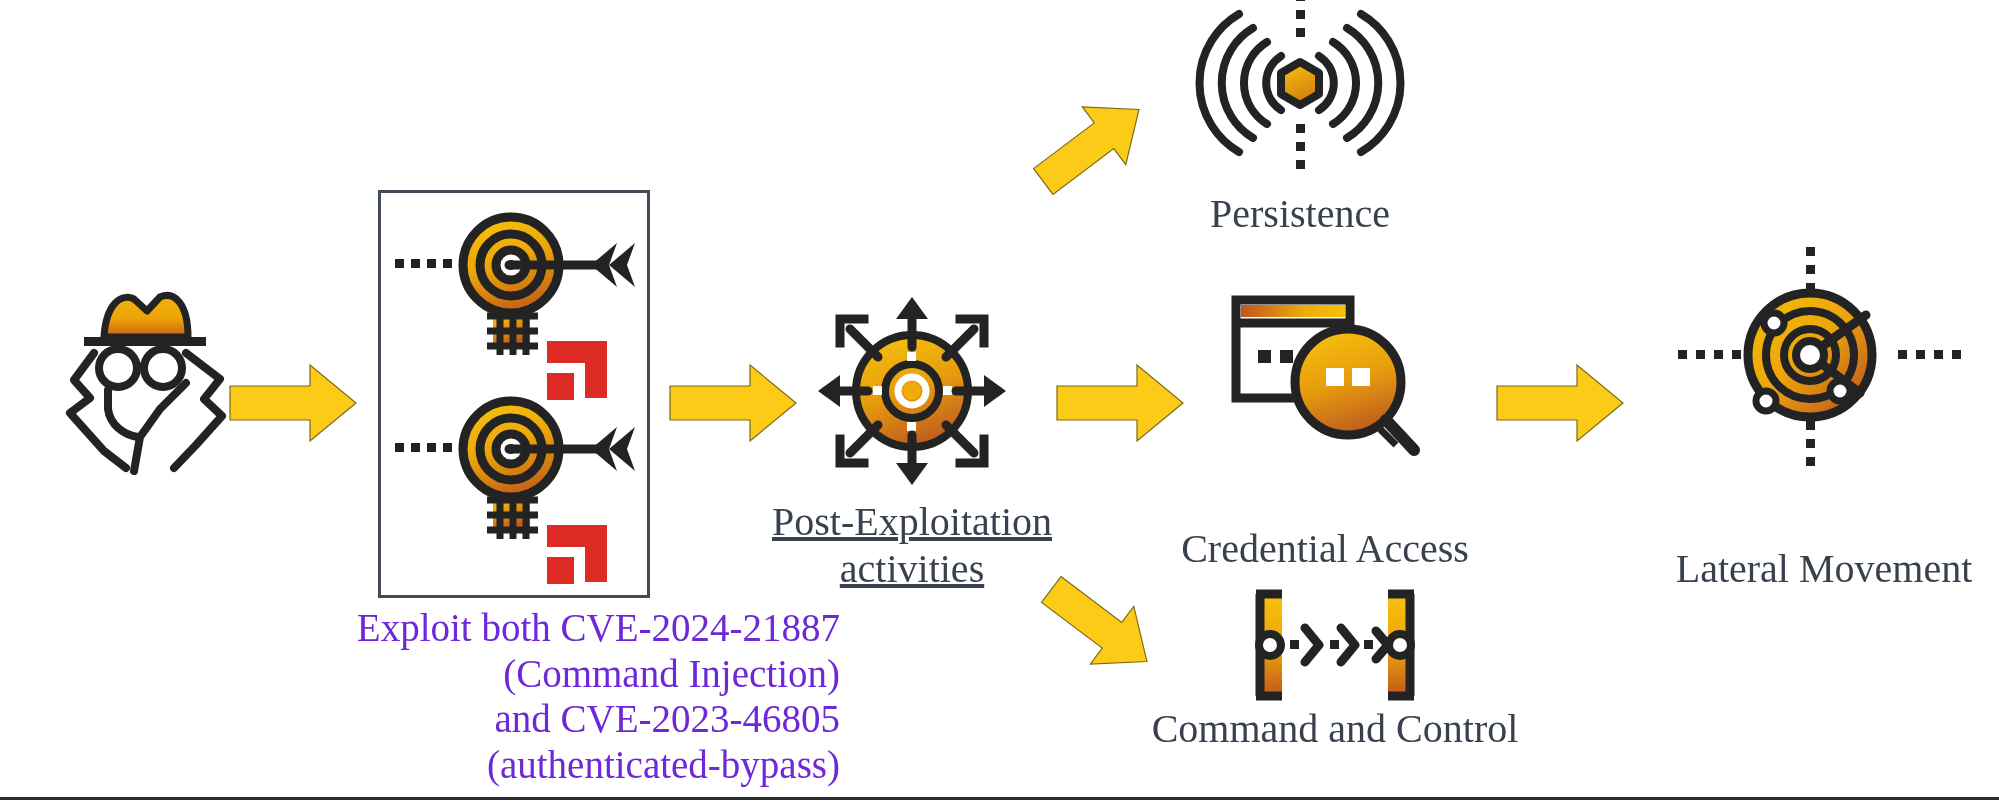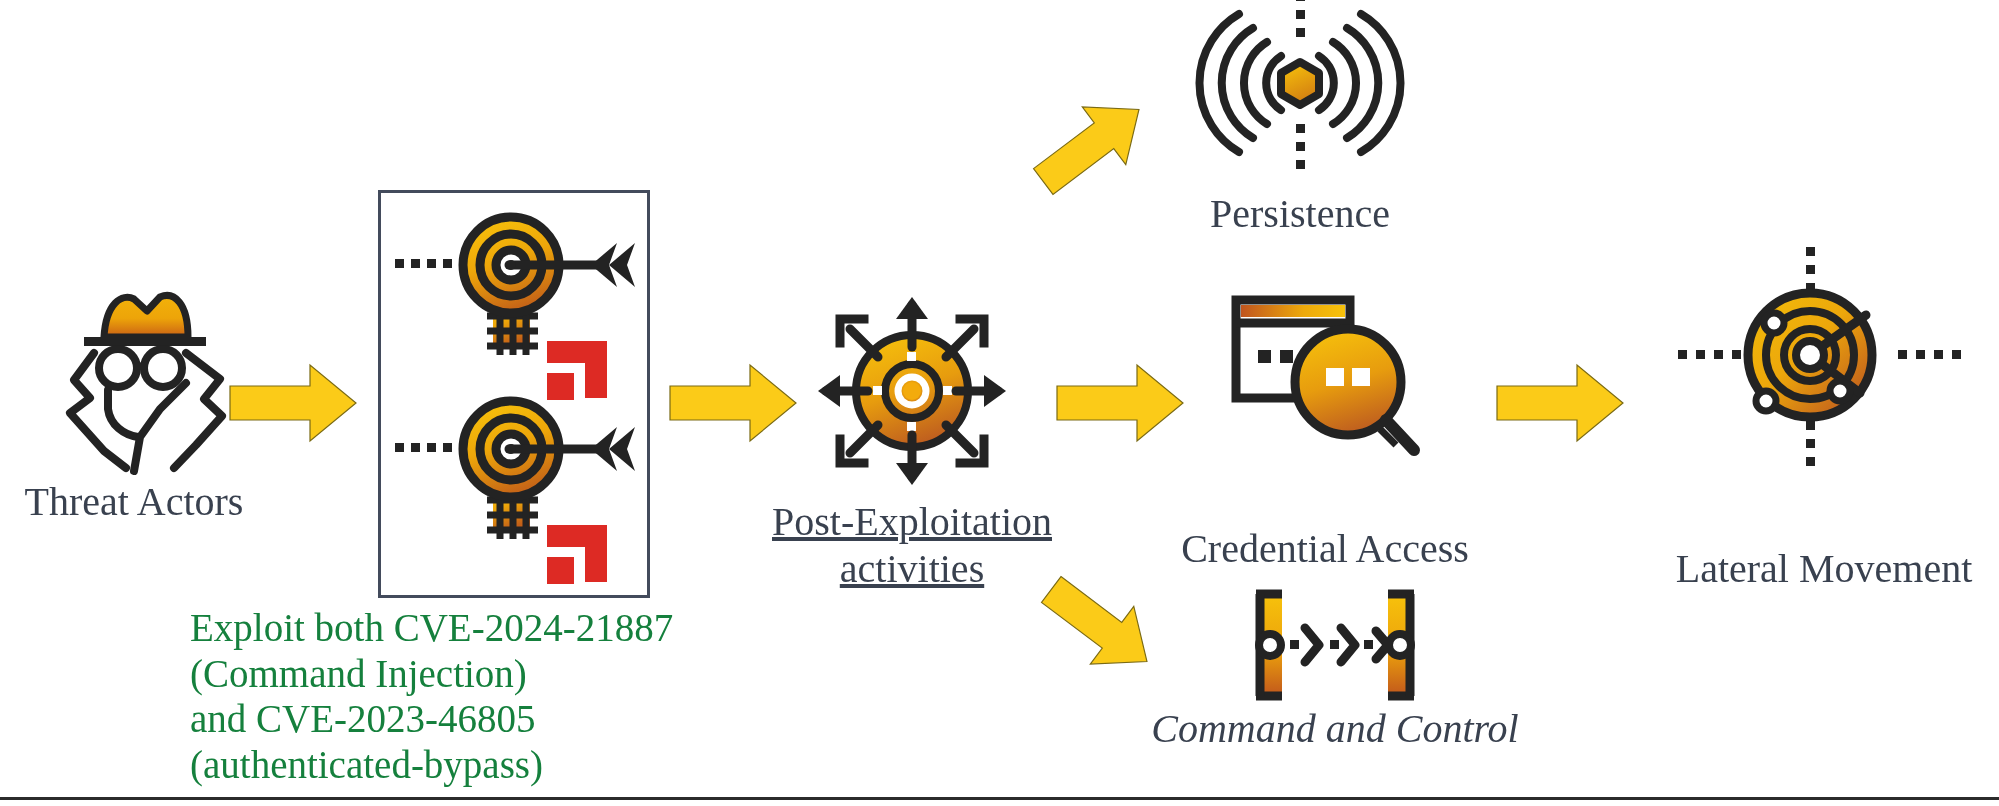--- a/index.html
+++ b/index.html
@@ -29,24 +29,24 @@
   .lbl-40 { font-size: 40px; text-align: center; }
   .arrow { position: absolute; }
   .exploit-box {
     position: absolute;
     border: 3px solid #434b5c;
     background: #ffffff;
     box-sizing: border-box;
   }
   .caption {
     position: absolute;
-    color: #15803d;
+    color: #6d28d9;
     font-size: 39px;
     line-height: 1.17;
-    text-align: left;
+    text-align: right;
     font-family: "Liberation Serif", "DejaVu Serif", serif;
     white-space: pre-line;
   }
   .bottom-rule {
     position: absolute;
     left: 0;
     width: 1999px;
     height: 3px;
     background: #2b2b2b;
   }
@@ -77,21 +77,20 @@
 
       <path d="M26 68 L6 95 L22 113 L2 128 L36 166 L58 183" fill="none" stroke="#232323" stroke-width="8" stroke-linejoin="round" stroke-linecap="round"></path>
 
       <path d="M118 68 L152 94 L136 114 L154 131 L128 160 L106 183" fill="none" stroke="#232323" stroke-width="8" stroke-linejoin="round" stroke-linecap="round"></path>
 
       <path d="M40 105 L40 124 C42 140 56 150 70 152" fill="none" stroke="#232323" stroke-width="8" stroke-linecap="round"></path>
 
       <path d="M118 98 L92 124 L72 152 L66 186" fill="none" stroke="#232323" stroke-width="8" stroke-linejoin="round" stroke-linecap="round"></path>
     </svg>
   </div>
-  <div class="label lbl-40" style="left:0px; top:478px; width:268px;">Threat Actors</div>
 
   <div class="arrow" style="left:228px; top:362px;">
     <svg width="130" height="82" viewBox="0 0 130 82">
       <path d="M2 24 L82 24 L82 3 L128 41 L82 79 L82 58 L2 58 Z" fill="#fbcb18" stroke="#7a6a14" stroke-width="1.2"></path>
     </svg>
   </div>
 
   <div class="exploit-box" style="left:378px; top:190px; width:272px; height:408px;"></div>
 
   <div class="node" style="left:395px; top:213px;">
@@ -364,21 +363,21 @@
         <rect x="90" y="52" width="9" height="9"></rect>
         <rect x="124" y="52" width="9" height="9"></rect>
       </g>
       <g fill="none" stroke="#232323" stroke-width="9" stroke-linecap="round" stroke-linejoin="round">
         <path d="M65 40 L79 57 L65 74"></path>
         <path d="M101 40 L115 57 L101 74"></path>
         <path d="M136 43 L148 57 L136 71"></path>
       </g>
     </svg>
   </div>
-  <div class="label lbl-40" style="left:1125px; top:705px; width:420px;font-style:italic;">Command and Control</div>
+  <div class="label lbl-40" style="left:1125px; top:705px; width:420px;">Command and Control</div>
 
   <div class="node" style="left:1660px; top:245px;">
     <svg width="300" height="220" viewBox="0 0 300 220">
       <defs>
         <linearGradient id="radGrad" x1="0.1" y1="0.1" x2="0.9" y2="0.9">
           <stop offset="0%" stop-color="#f0b80a"></stop>
           <stop offset="45%" stop-color="#eda70b"></stop>
           <stop offset="100%" stop-color="#bf5b1e"></stop>
         </linearGradient>
       </defs>

